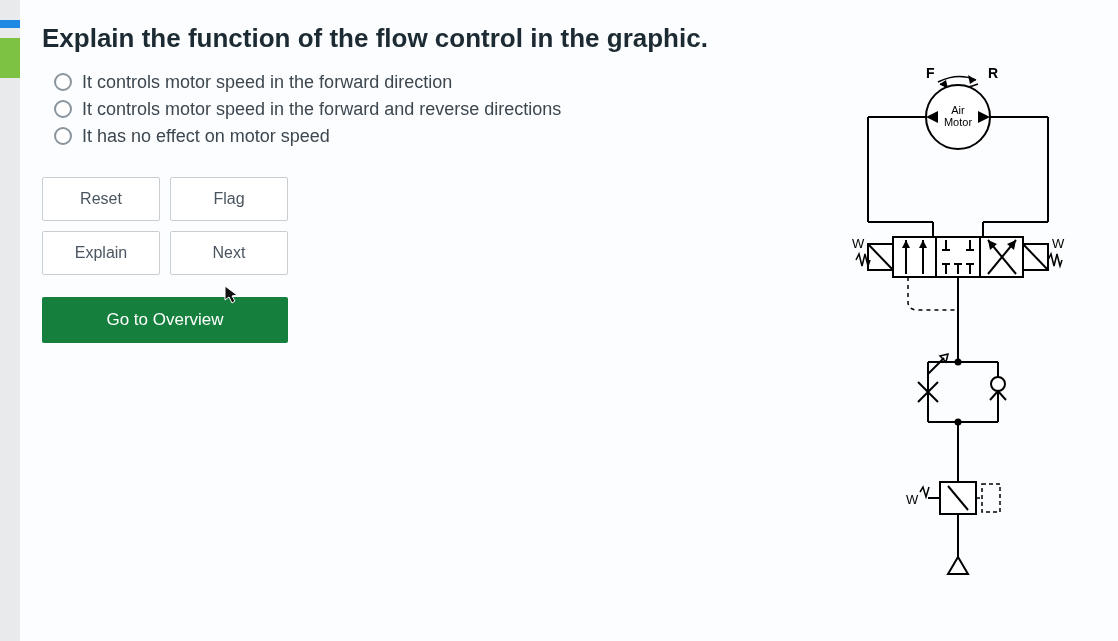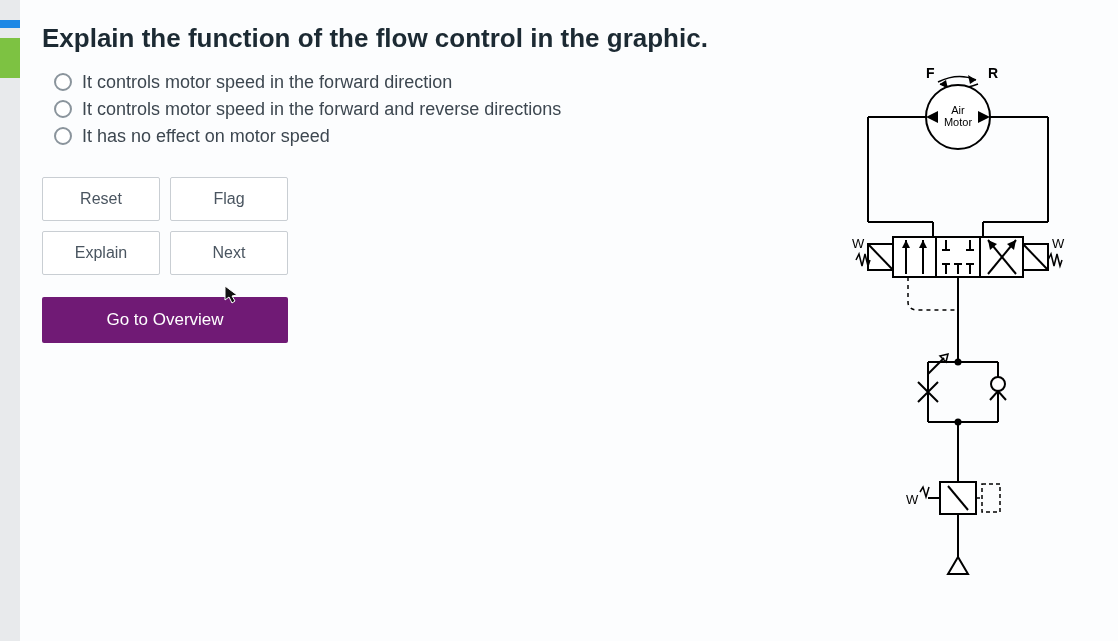--- a/index.html
+++ b/index.html
@@ -81,21 +81,21 @@
       font-size: 16px;
       display: flex;
       align-items: center;
       justify-content: center;
       cursor: pointer;
       border-radius: 2px;
     }
     .btn-primary {
       width: 246px;
       height: 46px;
-      background: #701a75;
+      background: #15803d;
       color: #fff;
       border: none;
       font-size: 17px;
       display: flex;
       align-items: center;
       justify-content: center;
       cursor: pointer;
       border-radius: 2px;
       position: relative;
     }

